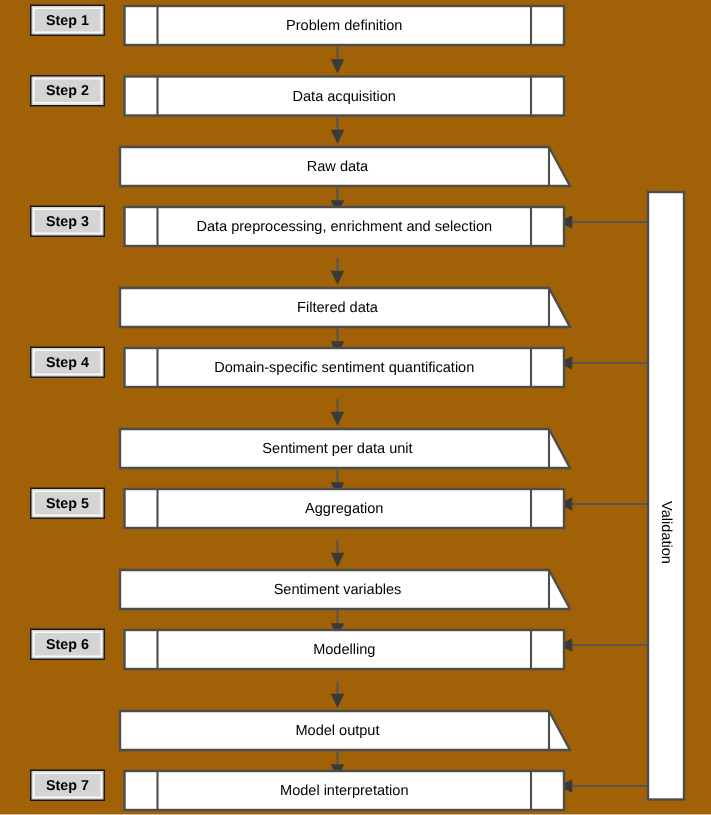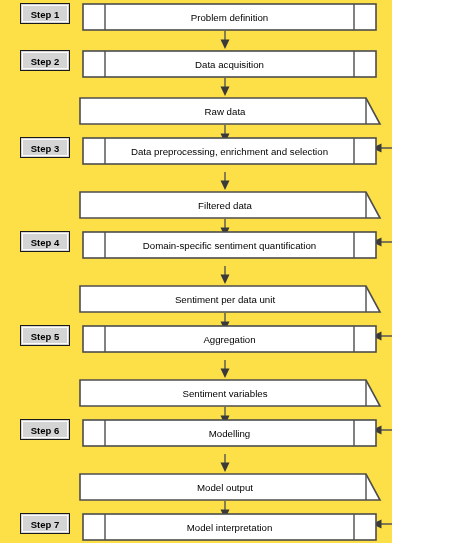--- a/index.html
+++ b/index.html
@@ -5,23 +5,23 @@
   html, body {
     margin: 0;
     padding: 0;
     background: #ffffff;
   }
   body {
     font-family: "Liberation Sans", sans-serif;
   }
   #diagram {
     position: relative;
-    width: 392px;
+    width: 474px;
     height: 543px;
-    background: #fde047;
+    background: #a16207;
     overflow: hidden;
   }
   svg#flow {
     position: absolute;
     left: 0;
     top: 0;
     width: 474px;
     height: 543px;
     display: block;
   }

